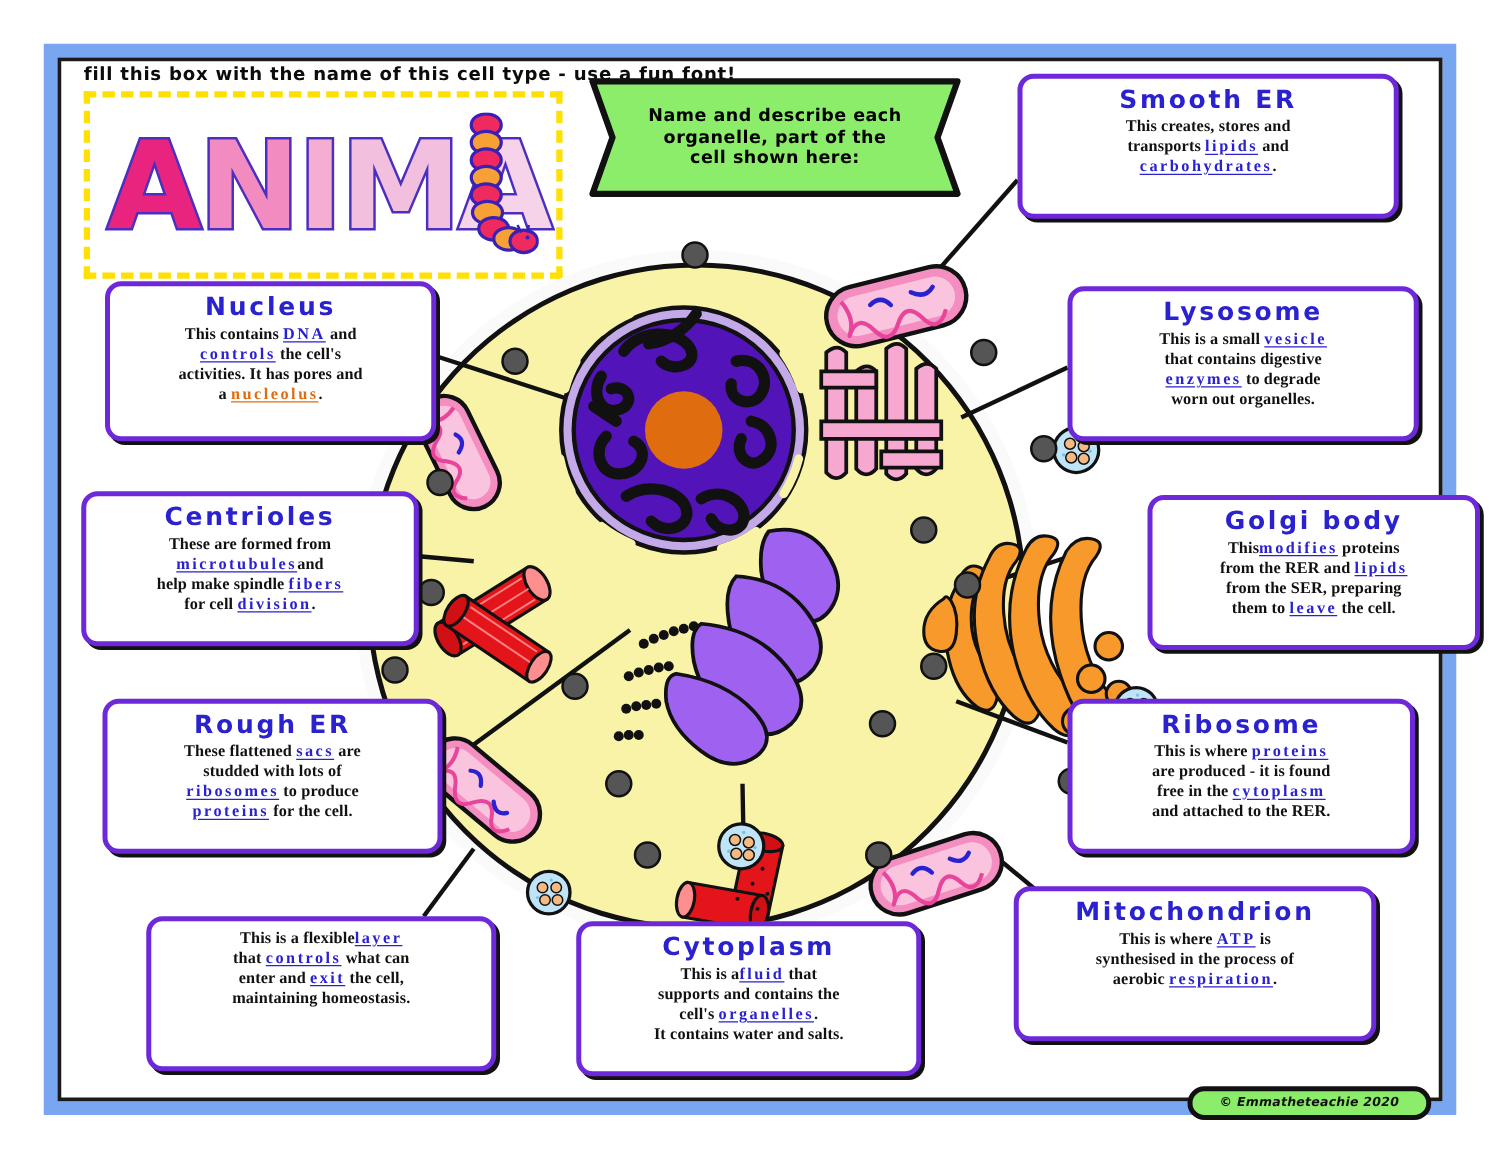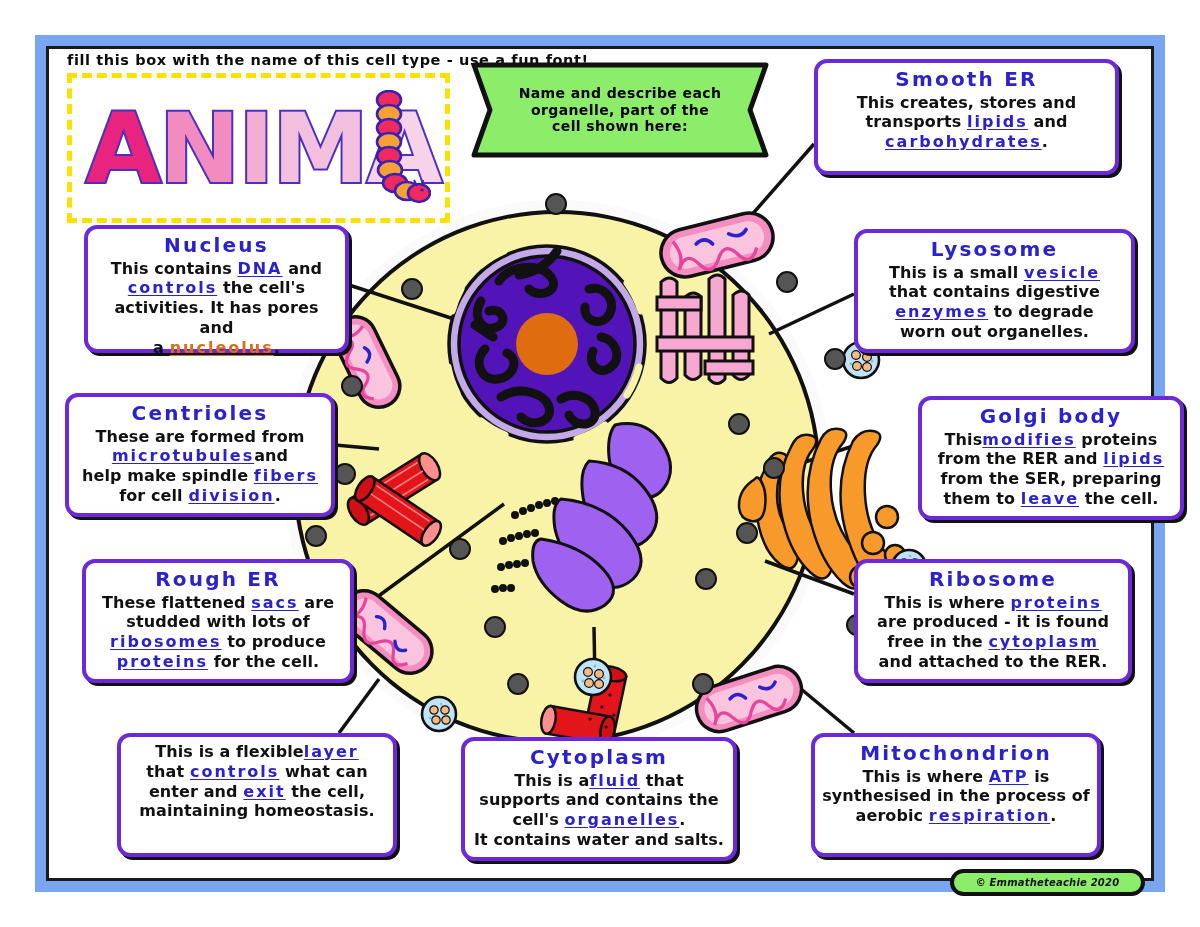--- a/index.html
+++ b/index.html
@@ -60,33 +60,33 @@
 
   
   #organelles{position:absolute;left:0;top:0;width:1102px;height:829px;}
 
   
   .fbox{position:absolute;background:#ffffff;border:4px solid #6d28d9;border-radius:13px;
      box-sizing:border-box;padding:5px 7px 4px 7px;text-align:center;
      box-shadow:3px 3px 0 #111;}
   .fbox .ttl{font-size:20px;font-weight:700;color:#2a21cf;letter-spacing:2.2px;
      line-height:1.18;margin-bottom:1px;}
-  .fbox p{margin:0;font-size:16px;line-height:1.24;color:#111;font-weight:700;
-     letter-spacing:.1px;}
+  .fbox p{margin:0;font-size:13px;line-height:1.24;color:#111;font-weight:700;
+     letter-spacing:.1px;font-family:Liberation Serif, serif;}
   .fbox p .fill{color:#2a21cf;letter-spacing:2px;text-decoration:underline;
      text-underline-offset:2px;font-weight:700;}
   .fbox p .fill-o{color:#e06c10;letter-spacing:2px;text-decoration:underline;
      text-underline-offset:2px;font-weight:700;}
 
   
   #box-smooth-er   {left:765px;top:10px;  width:305px;height:116px;}
   #box-lysosome    {left:805px;top:180px; width:281px;height:124px;}
   #box-golgi       {left:825px;top:347px; width:266px;height:124px;margin-left:44px;}
   #box-ribosome    {left:805px;top:510px; width:278px;height:124px;}
-  #box-mito        {left:762px;top:684px; width:290px;height:124px;}
+  #box-mito        {left:762px;top:660px; width:290px;height:124px;}
   #box-nucleus     {left:35px; top:176px; width:265px;height:128px;}
   #box-centrioles  {left:16px; top:344px; width:270px;height:124px;}
   #box-rougher     {left:33px; top:510px; width:272px;height:124px;}
   #box-cellmem     {left:68px; top:684px; width:280px;height:124px;}
   #box-cytoplasm   {left:412px; top:688px;width:276px;height:124px;}
 
   
   #copyright{position:absolute;left:901px;top:820px;width:195px;height:27px;
      background:#8ced6b;border:4px solid #111;border-radius:14px;box-sizing:border-box;
      display:flex;align-items:center;justify-content:center;

